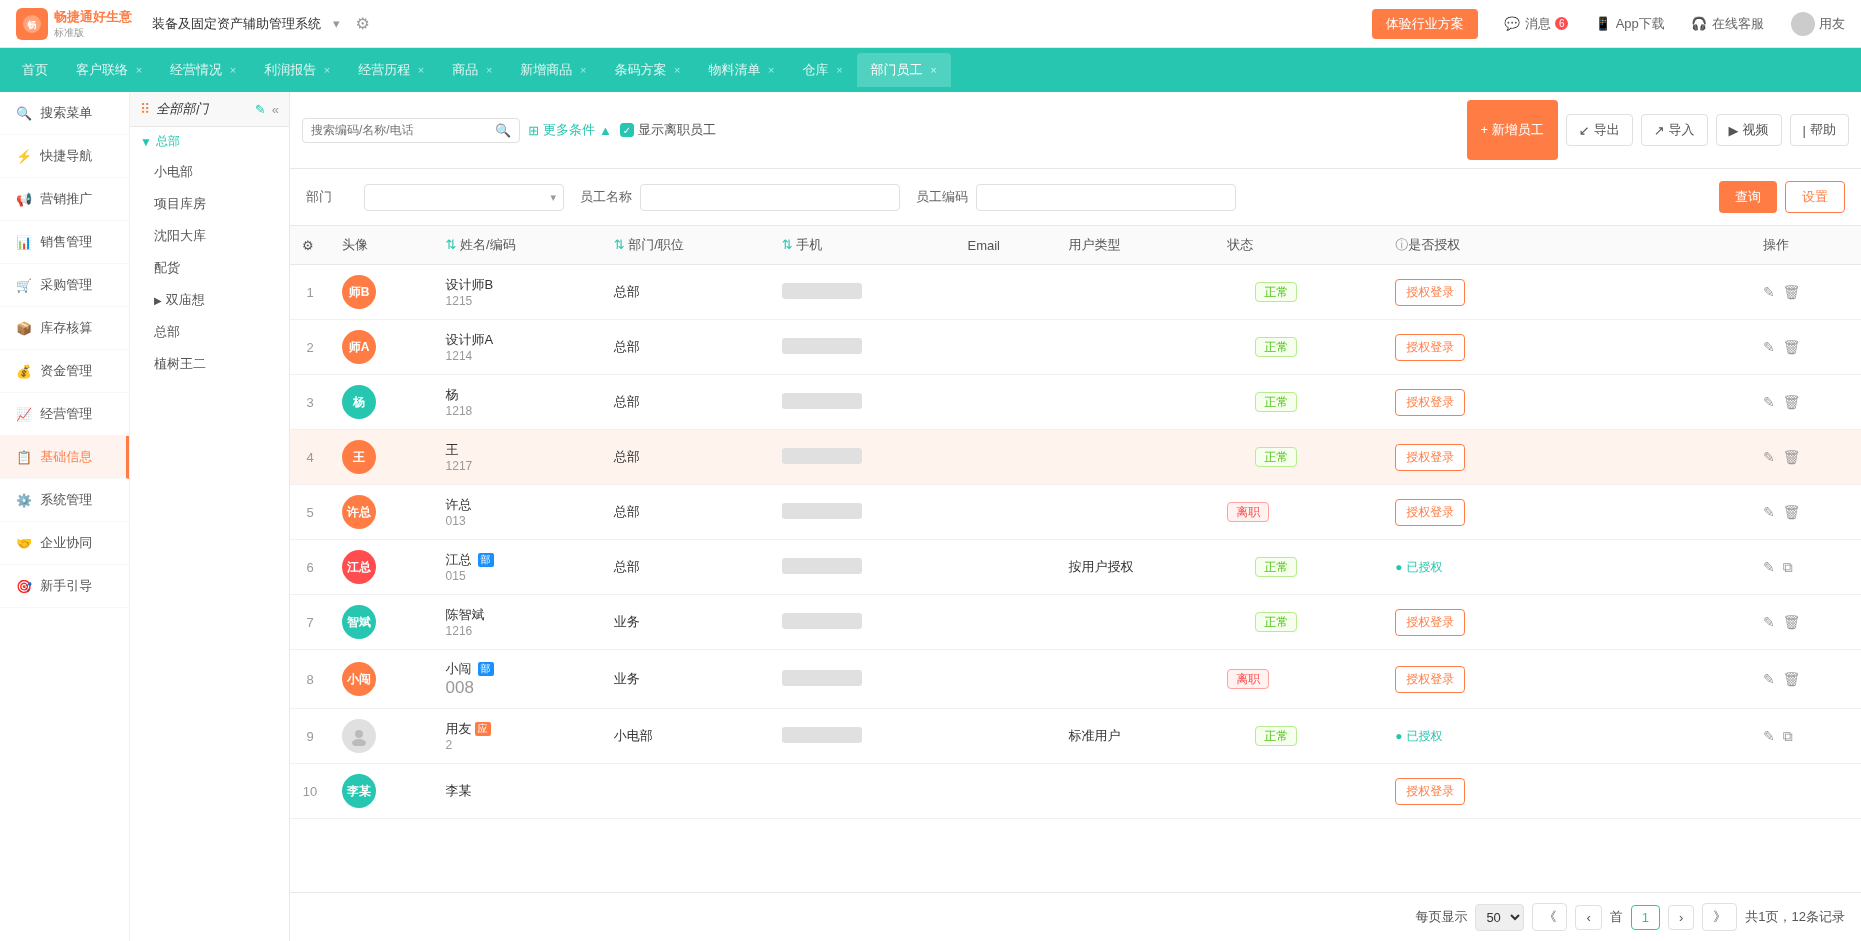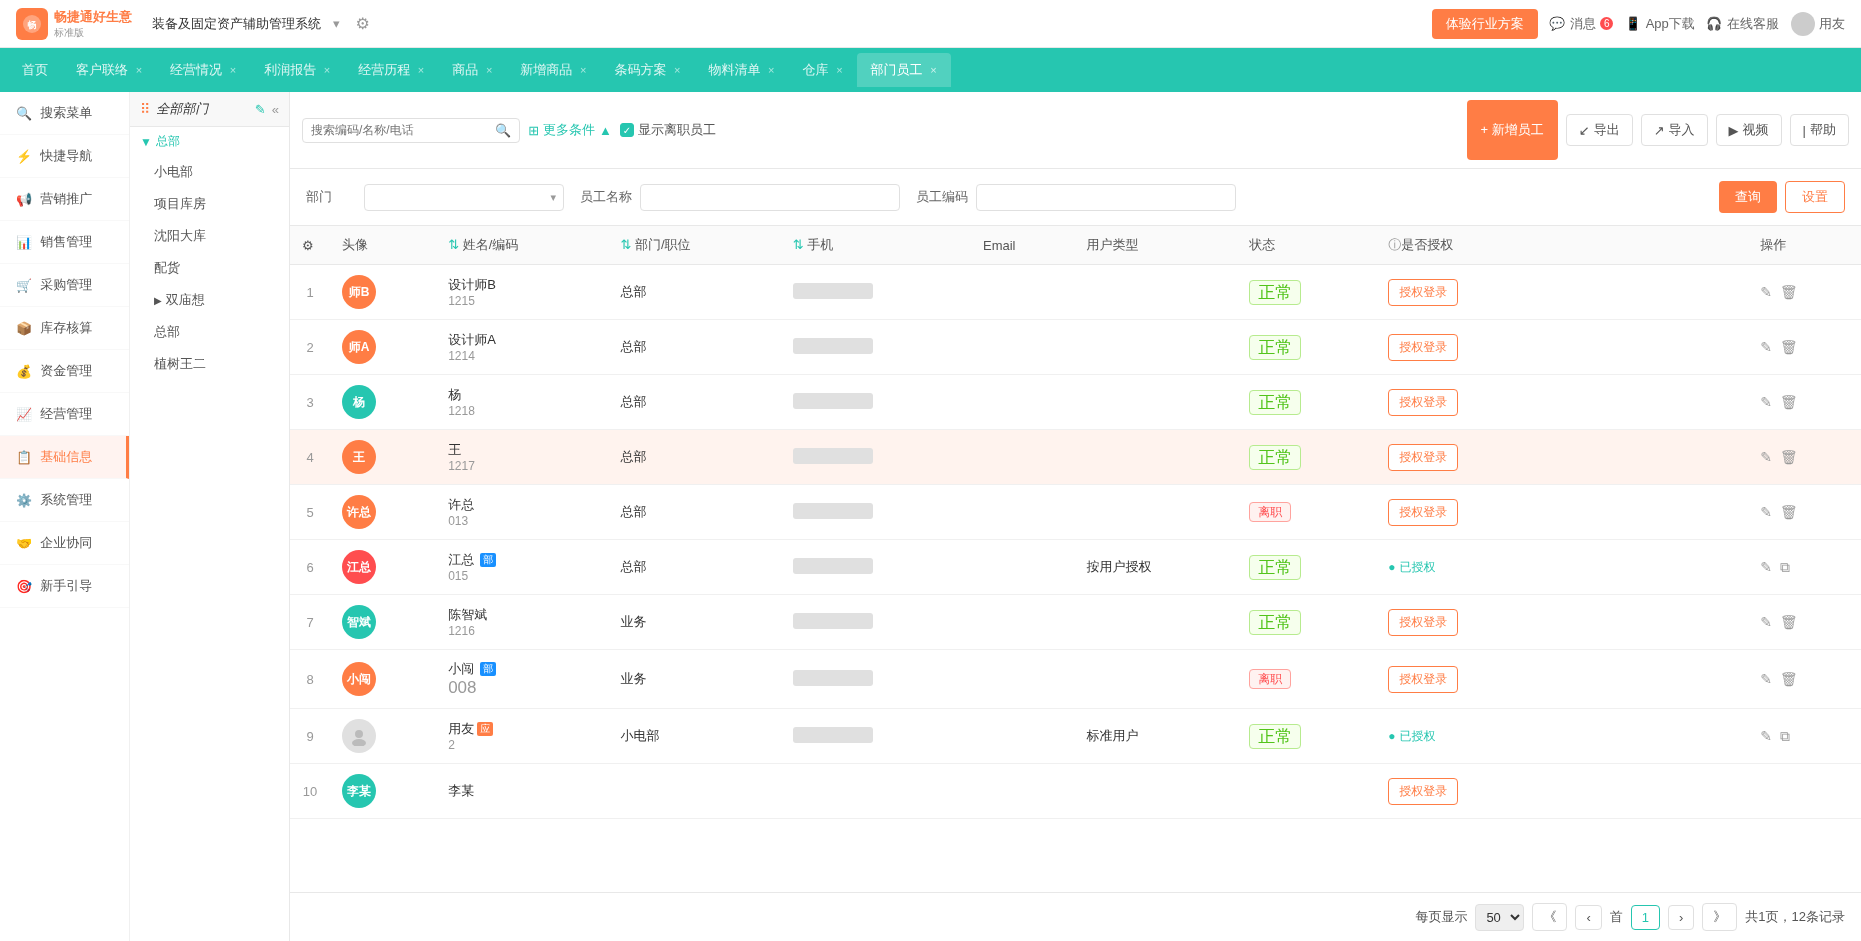--- a/index.html
+++ b/index.html
@@ -11,21 +11,21 @@
       background: #fff;
       display: flex;
       align-items: center;
       padding: 0 16px;
       border-bottom: 1px solid #e8e8e8;
       justify-content: space-between;
     }
     .top-bar-left { display: flex; align-items: center; gap: 8px; }
     .logo-area { display: flex; align-items: center; gap: 6px; }
     .logo-icon { width: 32px; height: 32px; background: #ff7d45; border-radius: 6px; display: flex; align-items: center; justify-content: center; color: white; font-size: 10px; font-weight: bold; }
-    .top-bar-actions { display: flex; align-items: center; gap: 12px; font-size: 13px; color: #666; }
+    .top-bar-actions { display: flex; align-items: center; gap: 27px; font-size: 13px; color: #666; }
     .top-bar-btn { display: flex; align-items: center; gap: 4px; cursor: pointer; }
     .badge { background: #ff4d4f; color: white; border-radius: 10px; font-size: 10px; padding: 1px 4px; }
     .trial-btn { background: #ff7d45; color: white; border: none; border-radius: 4px; padding: 6px 14px; cursor: pointer; font-size: 13px; }
 
     
     .nav-bar {
       height: 44px;
       background: #26c6b0;
       display: flex;
       align-items: center;
@@ -170,21 +170,21 @@
       width: 34px;
       height: 34px;
       border-radius: 50%;
       display: flex;
       align-items: center;
       justify-content: center;
       color: white;
       font-size: 12px;
       font-weight: bold;
     }
-    .status-normal { color: #52c41a; background: #f6ffed; border: 1px solid #b7eb8f; border-radius: 4px; padding: 2px 8px; font-size: 17px; }
+    .status-normal { color: #52c41a; background: #f6ffed; border: 1px solid #b7eb8f; border-radius: 4px; padding: 2px 8px; font-size: 12px; margin-left: 28px; }
     .status-left { color: #ff4d4f; background: #fff2f0; border: 1px solid #ffa39e; border-radius: 4px; padding: 2px 8px; font-size: 12px; }
     .auth-btn { border: 1px solid #ff7d45; color: #ff7d45; background: white; border-radius: 4px; padding: 4px 10px; cursor: pointer; font-size: 12px; }
     .authorized { color: #26c6b0; font-size: 12px; display: flex; align-items: center; gap: 4px; }
     .op-icons { display: flex; gap: 8px; align-items: center; }
     .op-icon { color: #999; cursor: pointer; font-size: 14px; }
     .dept-badge { background: #1890ff; color: white; border-radius: 2px; padding: 0 3px; font-size: 10px; margin-left: 3px; }
     .phone-blur { background: #e0e0e0; border-radius: 3px; width: 80px; height: 16px; display: inline-block; }
 
     
     .pagination {

